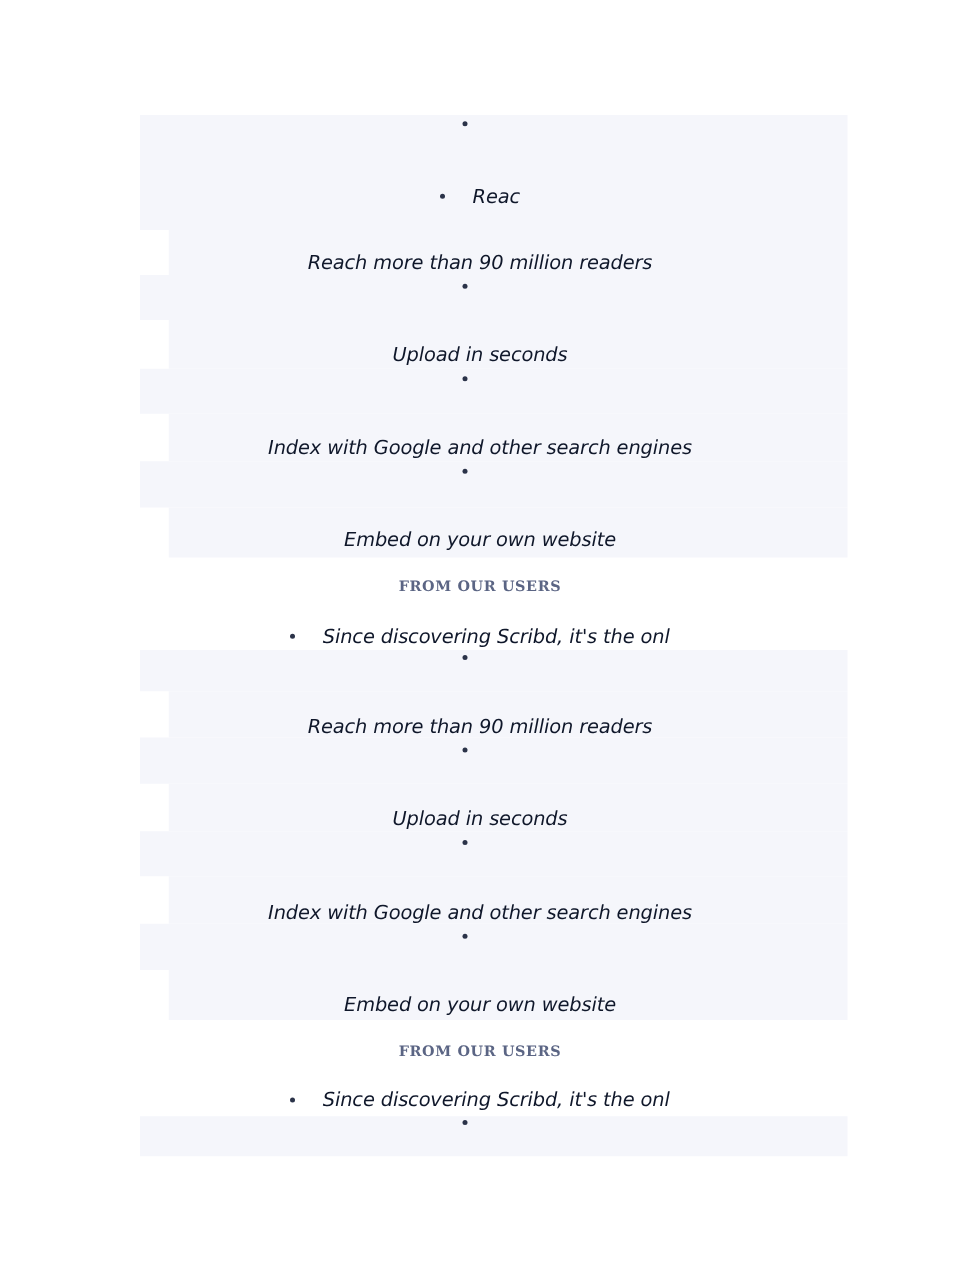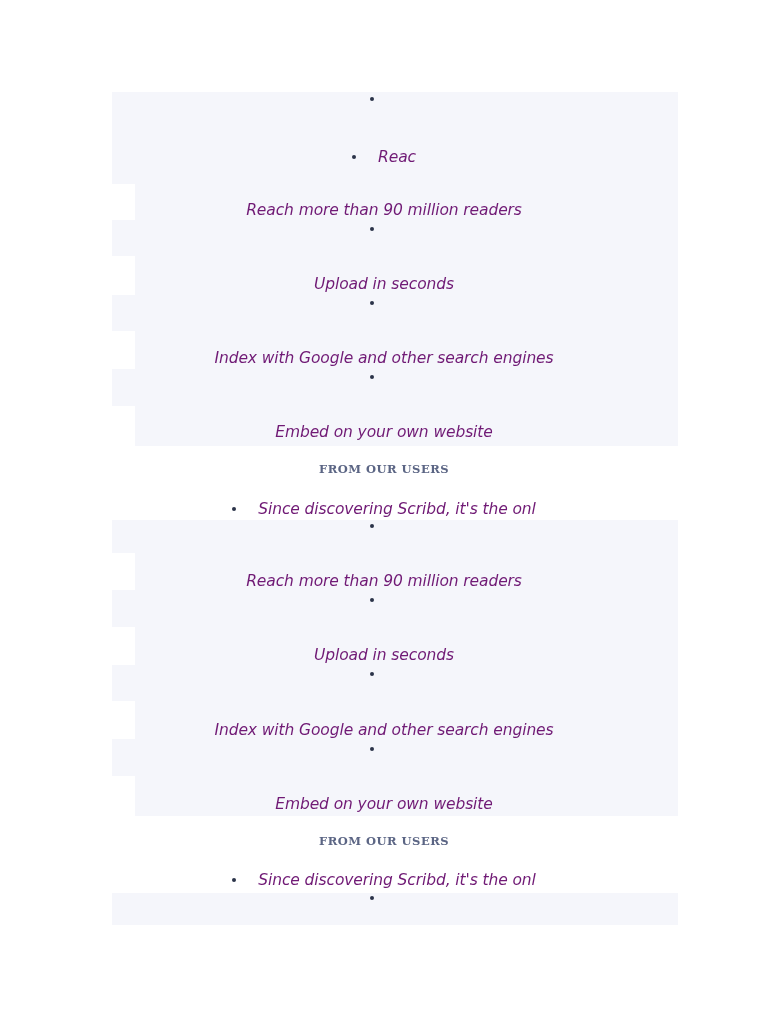--- a/index.html
+++ b/index.html
@@ -39,21 +39,21 @@
     left: 0;
     width: 768px;
     text-align: center;
     white-space: nowrap;
   }
   .feature-text {
     font-family: "DejaVu Sans", sans-serif;
     font-style: italic;
     font-weight: 400;
     font-size: 15.5px;
-    color: #701a75;
+    color: #0f172a;
     letter-spacing: -0.1px;
   }
 
   
   .stray-bullet {
     position: absolute;
     width: 4px;
     height: 4px;
     border-radius: 50%;
     background: #2b3349;

